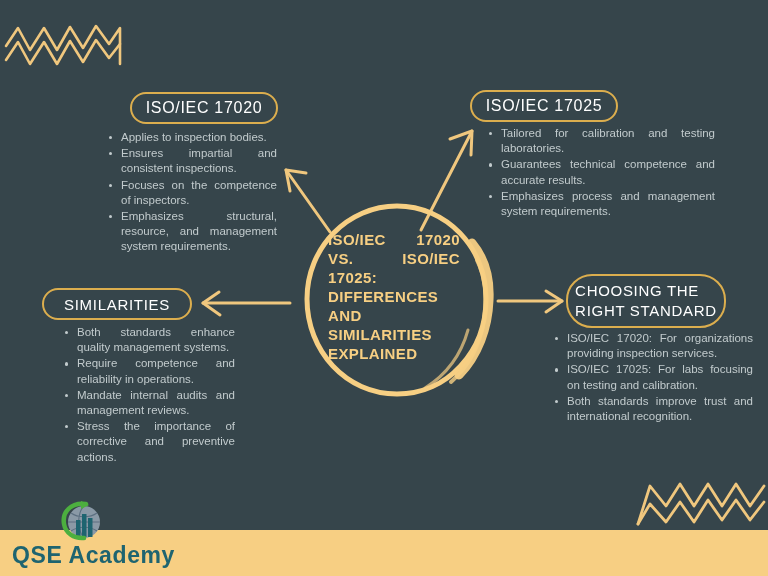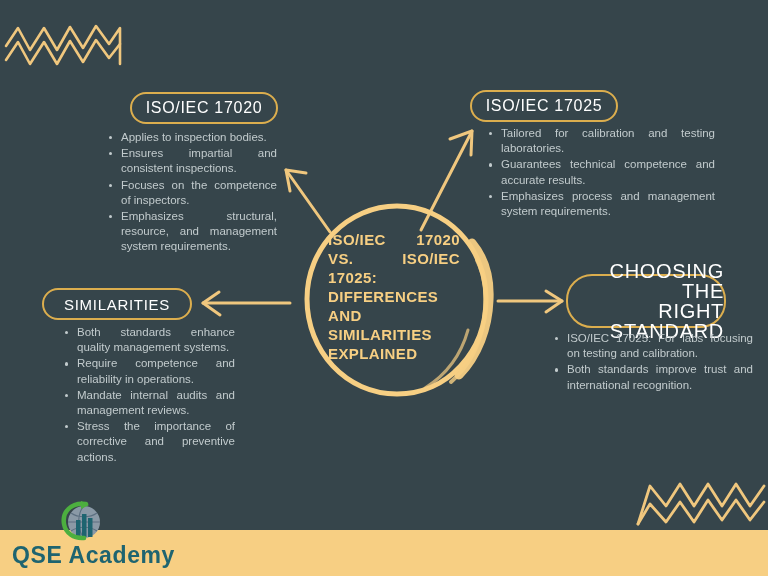--- a/index.html
+++ b/index.html
@@ -42,21 +42,21 @@
   
   .pill {
     position: absolute;
     border: 2px solid #dcae4e;
     border-radius: 26px;
     color: #ffffff;
     letter-spacing: 0.7px;
     display: flex;
     align-items: center;
     justify-content: center;
-    text-align: right;
+    text-align: left;
     background: transparent;
     box-sizing: border-box;
   }
   .pill span { display: block; }
 
   #pill-17020 {
     left: 130px; top: 92px;
     width: 148px; height: 32px;
     font-size: 16px;
   }
@@ -66,21 +66,21 @@
     font-size: 16px;
   }
   #pill-similarities {
     left: 42px; top: 288px;
     width: 150px; height: 32px;
     font-size: 15px;
   }
   #pill-choosing {
     left: 566px; top: 274px;
     width: 160px; height: 54px;
-    font-size: 20px;
+    font-size: 15px;
     line-height: 20px;
   }
 
   
   .bullets {
     position: absolute;
     margin: 0;
     padding: 0;
     list-style: none;
     color: #c2cbcd;
@@ -248,20 +248,21 @@
     <li>Stress the importance of corrective and preventive actions.</li>
   </ul>
 
   <div class="pill" id="pill-choosing">
     <div>
       <span>CHOOSING THE</span>
       <span>RIGHT STANDARD</span>
     </div>
   </div>
   <ul class="bullets" id="list-choosing">
+    <li>ISO/IEC 17020: For organizations providing inspection services.</li>
     <li>ISO/IEC 17025: For labs focusing on testing and calibration.</li>
     <li>Both standards improve trust and international recognition.</li>
   </ul>
 
   <div class="footer-bar"></div>
 
   <div class="logo-wrap">
     <svg class="logo-mark" viewBox="0 0 50 46">
       <circle cx="26" cy="22" r="16" fill="#8a99a6"></circle>
       <path d="M26 6 C20 12 18 28 26 38 M10 22 L42 22 M13 13 C20 18 32 18 39 13 M13 31 C20 26 32 26 39 31" fill="none" stroke="#5c6f80" stroke-width="1.1"></path>

